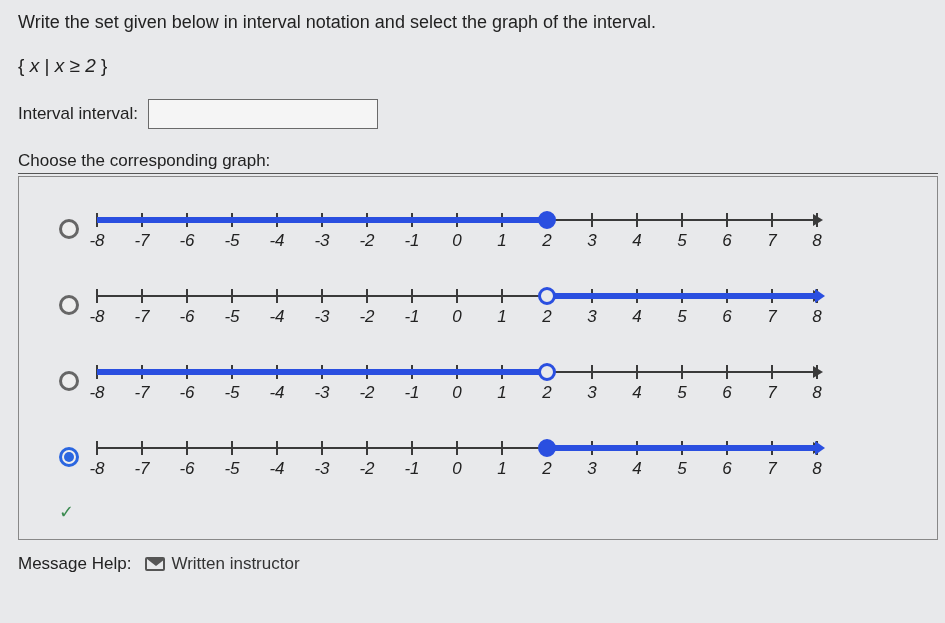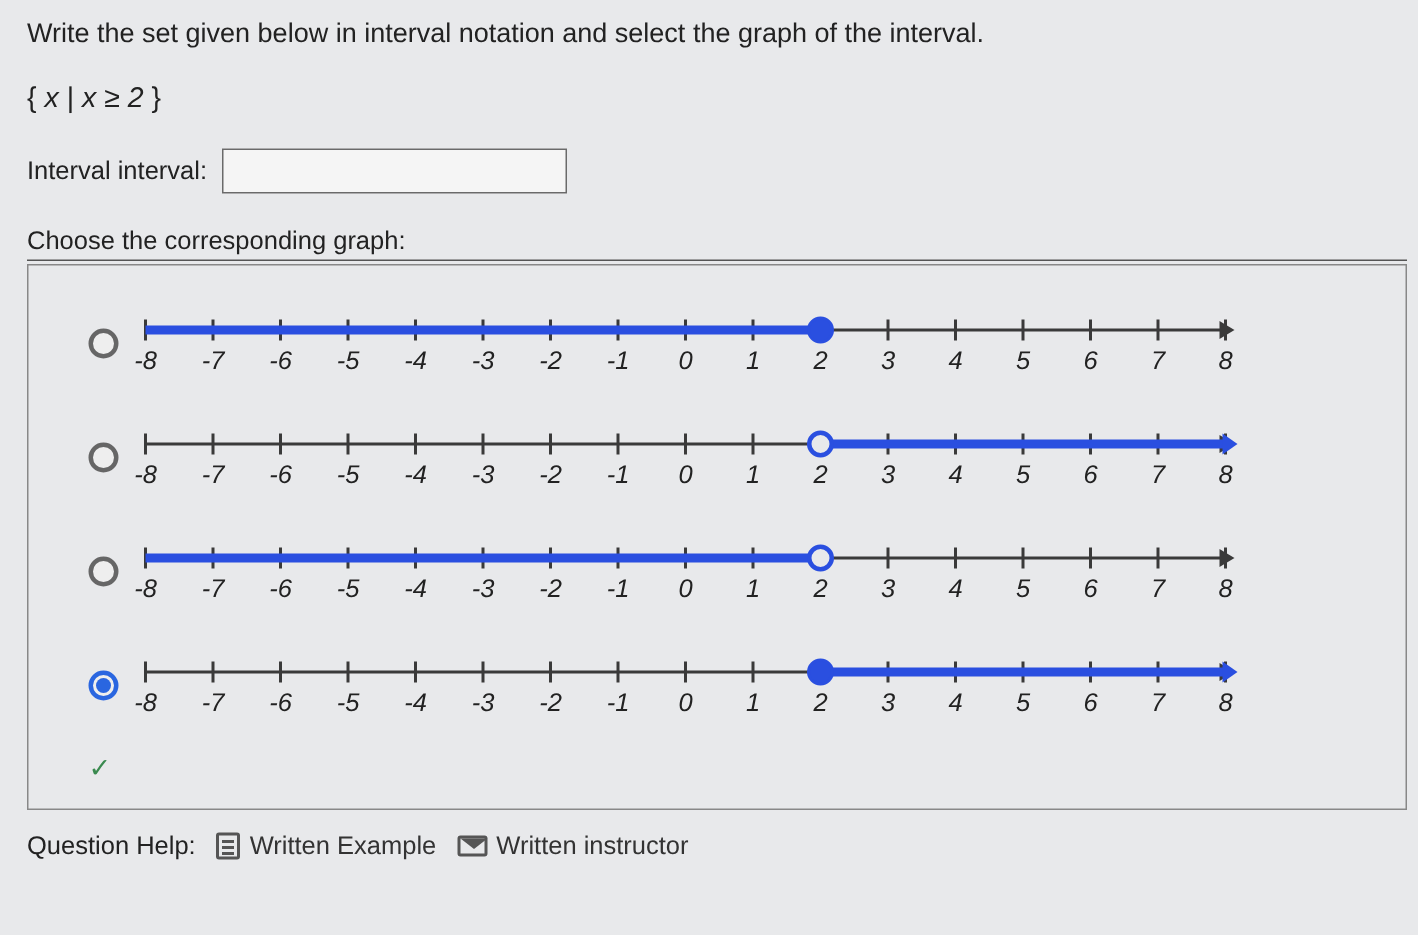--- a/index.html
+++ b/index.html
@@ -265,25 +265,21 @@
         <div class="tick" style="left: 719px;"></div>
         <div class="tlabel" style="left: 720px;">8</div>
         <div class="seg right-arrow" style="left: 450px; width: 270px;"></div>
         <div class="pt closed" style="left: 450px;"></div>
       </div>
     </div>
     <div class="check-row">✓</div>
   </div>
 
 <div class="help-row">
-  <span>Question Help:</span>
-  <span class="icon-btn">
-    <span class="doc-icon"></span>
-    <span>Written Example</span>
-  </span>
+  <span>Message Help:</span>
   <span class="icon-btn">
     <span class="mail-icon"></span>
     <span>Written instructor</span>
   </span>
 </div>
 
 
 
 
 </body></html>

